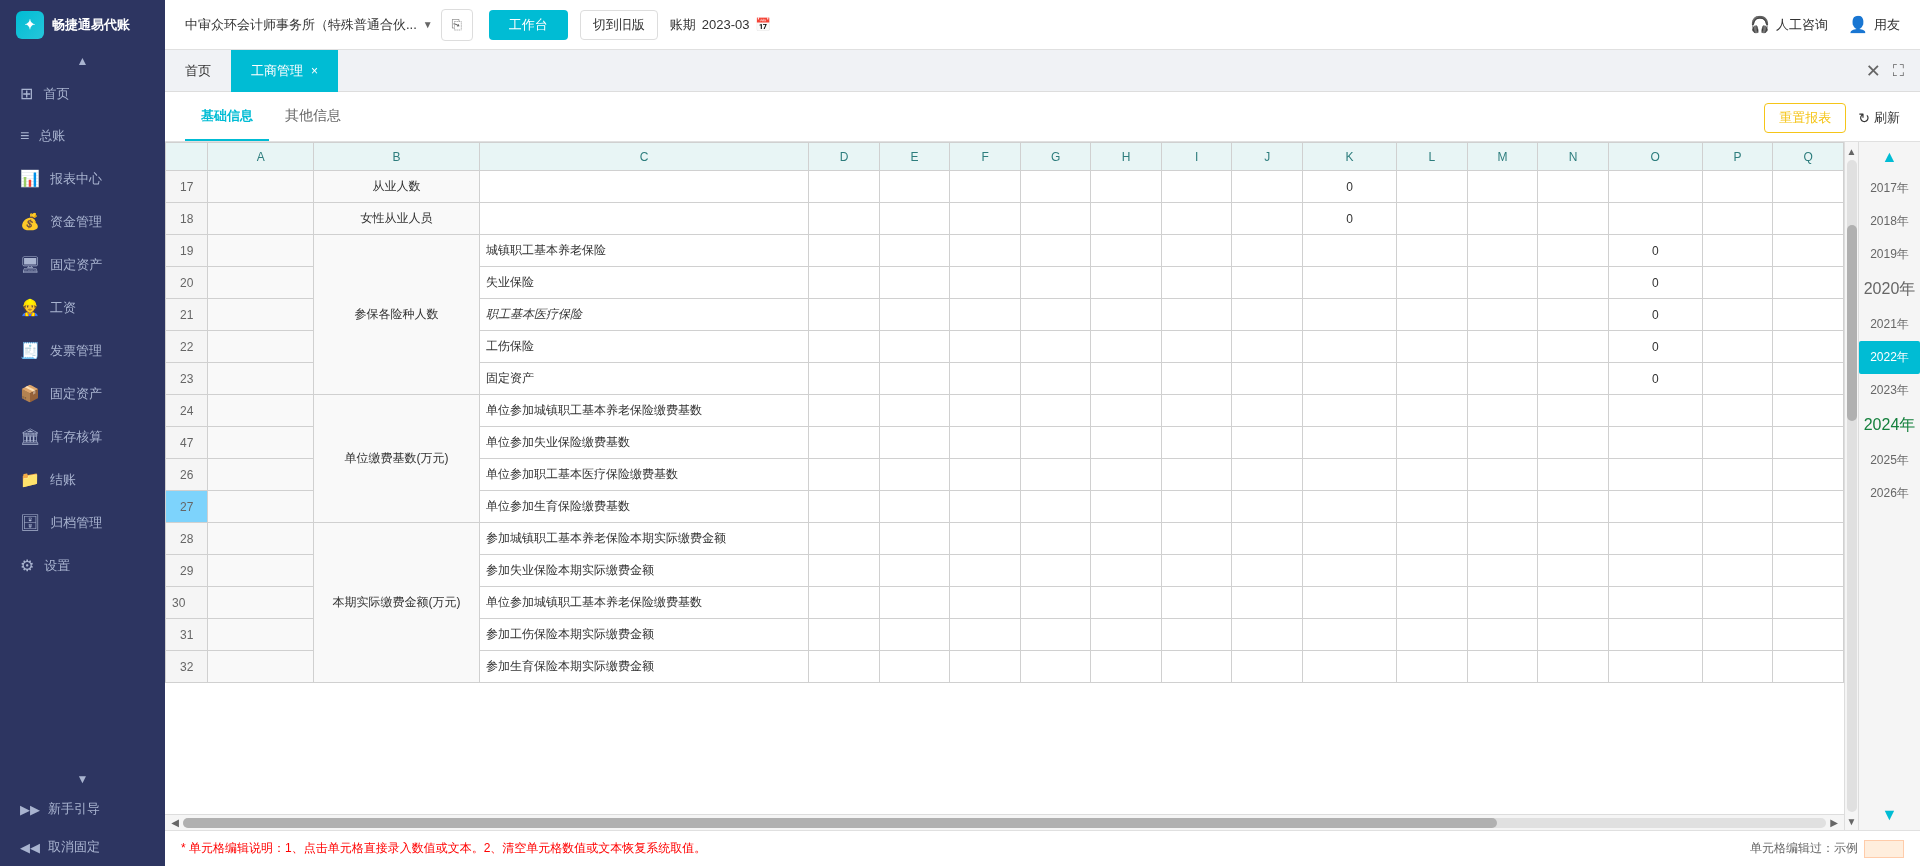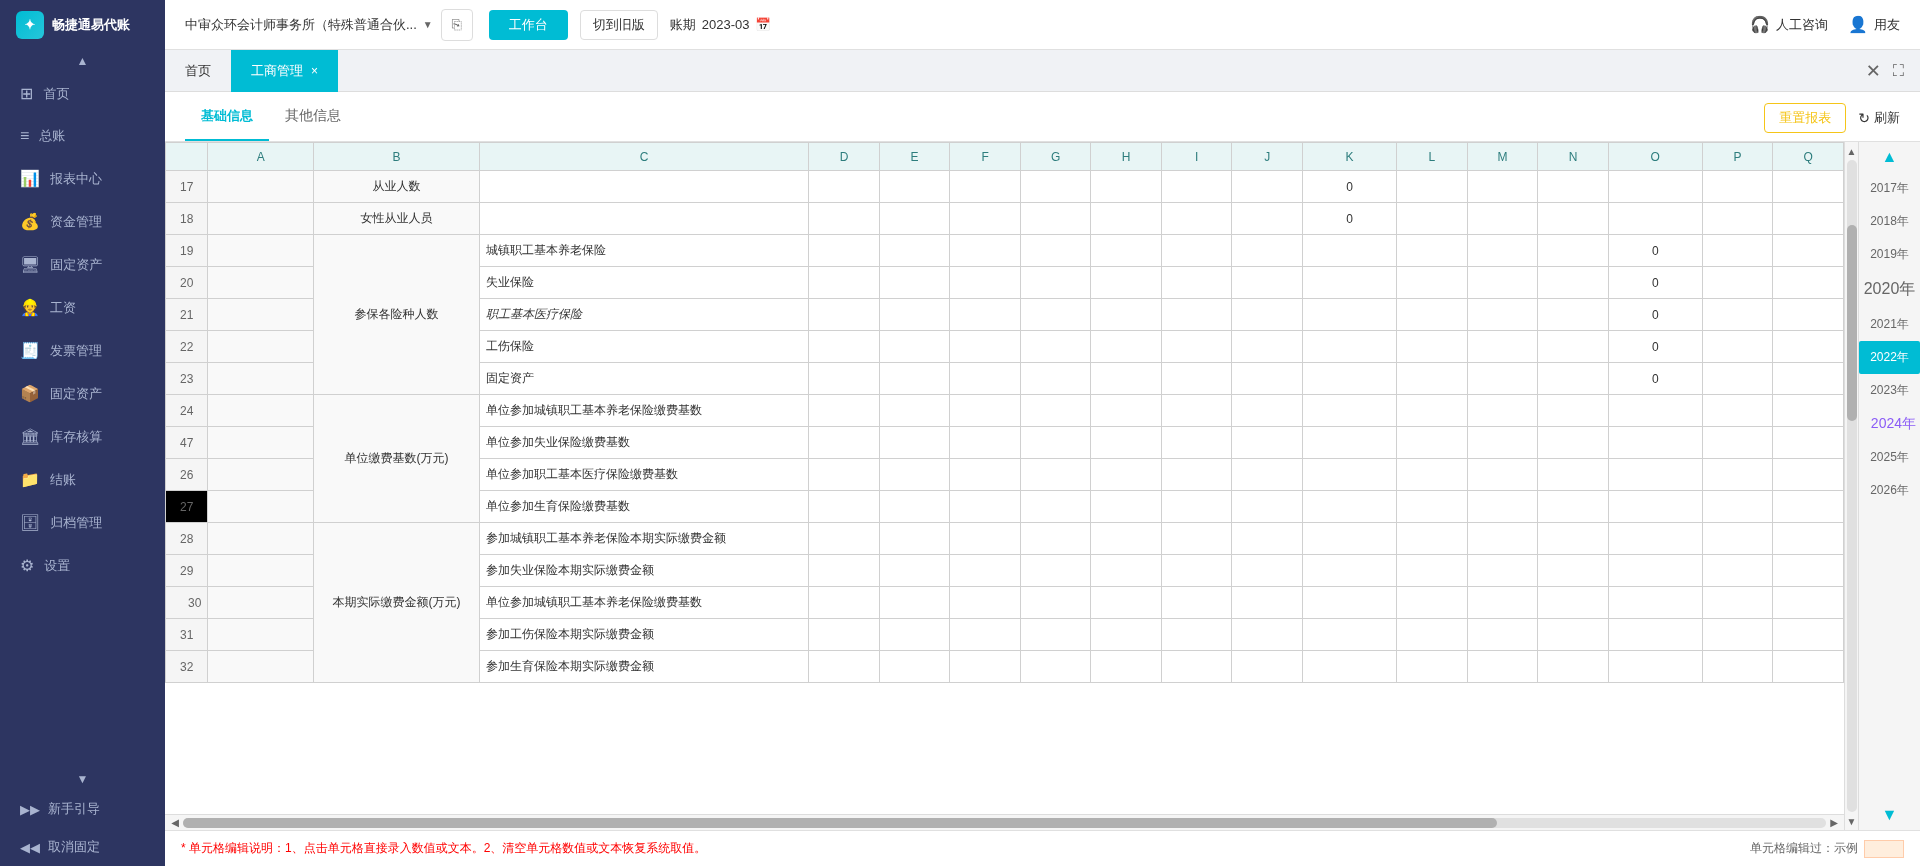--- a/index.html
+++ b/index.html
@@ -382,21 +382,21 @@
                     <td style="border: 1px solid rgb(208, 208, 208); font-size: 12px; padding: 5px 6px; white-space: nowrap; overflow: hidden; text-overflow: ellipsis; height: 32px; background: white;"></td>
                     <td style="border: 1px solid rgb(208, 208, 208); font-size: 12px; padding: 5px 6px; white-space: nowrap; overflow: hidden; text-overflow: ellipsis; height: 32px; background: white; text-align: center; color: rgb(51, 51, 51);"></td>
                     <td style="border: 1px solid rgb(208, 208, 208); font-size: 12px; padding: 5px 6px; white-space: nowrap; overflow: hidden; text-overflow: ellipsis; height: 32px; background: white;"></td>
                     <td style="border: 1px solid rgb(208, 208, 208); font-size: 12px; padding: 5px 6px; white-space: nowrap; overflow: hidden; text-overflow: ellipsis; height: 32px; background: white;"></td>
                     <td style="border: 1px solid rgb(208, 208, 208); font-size: 12px; padding: 5px 6px; white-space: nowrap; overflow: hidden; text-overflow: ellipsis; height: 32px; background: white;"></td>
                     <td style="border: 1px solid rgb(208, 208, 208); font-size: 12px; padding: 5px 6px; white-space: nowrap; overflow: hidden; text-overflow: ellipsis; height: 32px; background: white; text-align: center; color: rgb(51, 51, 51);"></td>
                     <td style="border: 1px solid rgb(208, 208, 208); font-size: 12px; padding: 5px 6px; white-space: nowrap; overflow: hidden; text-overflow: ellipsis; height: 32px; background: white;"></td>
                     <td style="border: 1px solid rgb(208, 208, 208); font-size: 12px; padding: 5px 6px; white-space: nowrap; overflow: hidden; text-overflow: ellipsis; height: 32px; background: white;"></td>
                   </tr>
                   <tr>
-                    <td style="border: 1px solid rgb(208, 208, 208); font-size: 12px; padding: 5px 6px; white-space: nowrap; overflow: hidden; text-overflow: ellipsis; height: 32px; background: #000000; text-align: center; color: rgb(102, 102, 102);">27</td>
+                    <td style="border: 1px solid rgb(208, 208, 208); font-size: 12px; padding: 5px 6px; white-space: nowrap; overflow: hidden; text-overflow: ellipsis; height: 32px; background: #7dd3fc; text-align: center; color: rgb(102, 102, 102);">27</td>
                     <td style="border: 1px solid rgb(208, 208, 208); font-size: 12px; padding: 5px 6px; white-space: nowrap; overflow: hidden; text-overflow: ellipsis; height: 32px; background: rgb(249, 249, 249);"></td>
                     <td style="border: 1px solid rgb(208, 208, 208); font-size: 12px; padding: 5px 6px; white-space: nowrap; overflow: hidden; text-overflow: ellipsis; height: 32px; background: white; color: rgb(51, 51, 51);">单位参加生育保险缴费基数</td>
                     <td style="border: 1px solid rgb(208, 208, 208); font-size: 12px; padding: 5px 6px; white-space: nowrap; overflow: hidden; text-overflow: ellipsis; height: 32px; background: white;"></td>
                     <td style="border: 1px solid rgb(208, 208, 208); font-size: 12px; padding: 5px 6px; white-space: nowrap; overflow: hidden; text-overflow: ellipsis; height: 32px; background: white;"></td>
                     <td style="border: 1px solid rgb(208, 208, 208); font-size: 12px; padding: 5px 6px; white-space: nowrap; overflow: hidden; text-overflow: ellipsis; height: 32px; background: white;"></td>
                     <td style="border: 1px solid rgb(208, 208, 208); font-size: 12px; padding: 5px 6px; white-space: nowrap; overflow: hidden; text-overflow: ellipsis; height: 32px; background: white;"></td>
                     <td style="border: 1px solid rgb(208, 208, 208); font-size: 12px; padding: 5px 6px; white-space: nowrap; overflow: hidden; text-overflow: ellipsis; height: 32px; background: white;"></td>
                     <td style="border: 1px solid rgb(208, 208, 208); font-size: 12px; padding: 5px 6px; white-space: nowrap; overflow: hidden; text-overflow: ellipsis; height: 32px; background: white;"></td>
                     <td style="border: 1px solid rgb(208, 208, 208); font-size: 12px; padding: 5px 6px; white-space: nowrap; overflow: hidden; text-overflow: ellipsis; height: 32px; background: white;"></td>
                     <td style="border: 1px solid rgb(208, 208, 208); font-size: 12px; padding: 5px 6px; white-space: nowrap; overflow: hidden; text-overflow: ellipsis; height: 32px; background: white; text-align: center; color: rgb(51, 51, 51);"></td>
@@ -440,21 +440,21 @@
                     <td style="border: 1px solid rgb(208, 208, 208); font-size: 12px; padding: 5px 6px; white-space: nowrap; overflow: hidden; text-overflow: ellipsis; height: 32px; background: white;"></td>
                     <td style="border: 1px solid rgb(208, 208, 208); font-size: 12px; padding: 5px 6px; white-space: nowrap; overflow: hidden; text-overflow: ellipsis; height: 32px; background: white; text-align: center; color: rgb(51, 51, 51);"></td>
                     <td style="border: 1px solid rgb(208, 208, 208); font-size: 12px; padding: 5px 6px; white-space: nowrap; overflow: hidden; text-overflow: ellipsis; height: 32px; background: white;"></td>
                     <td style="border: 1px solid rgb(208, 208, 208); font-size: 12px; padding: 5px 6px; white-space: nowrap; overflow: hidden; text-overflow: ellipsis; height: 32px; background: white;"></td>
                     <td style="border: 1px solid rgb(208, 208, 208); font-size: 12px; padding: 5px 6px; white-space: nowrap; overflow: hidden; text-overflow: ellipsis; height: 32px; background: white;"></td>
                     <td style="border: 1px solid rgb(208, 208, 208); font-size: 12px; padding: 5px 6px; white-space: nowrap; overflow: hidden; text-overflow: ellipsis; height: 32px; background: white; text-align: center; color: rgb(51, 51, 51);"></td>
                     <td style="border: 1px solid rgb(208, 208, 208); font-size: 12px; padding: 5px 6px; white-space: nowrap; overflow: hidden; text-overflow: ellipsis; height: 32px; background: white;"></td>
                     <td style="border: 1px solid rgb(208, 208, 208); font-size: 12px; padding: 5px 6px; white-space: nowrap; overflow: hidden; text-overflow: ellipsis; height: 32px; background: white;"></td>
                   </tr>
                   <tr>
-                    <td style="border: 1px solid rgb(208, 208, 208); font-size: 12px; padding: 5px 6px; white-space: nowrap; overflow: hidden; text-overflow: ellipsis; height: 32px; background: rgb(245, 245, 245); text-align: right; color: rgb(102, 102, 102);">30</td>
+                    <td style="border: 1px solid rgb(208, 208, 208); font-size: 12px; padding: 5px 6px; white-space: nowrap; overflow: hidden; text-overflow: ellipsis; height: 32px; background: rgb(245, 245, 245); text-align: left; color: rgb(102, 102, 102);">30</td>
                     <td style="border: 1px solid rgb(208, 208, 208); font-size: 12px; padding: 5px 6px; white-space: nowrap; overflow: hidden; text-overflow: ellipsis; height: 32px; background: rgb(249, 249, 249);"></td>
                     <td style="border: 1px solid rgb(208, 208, 208); font-size: 12px; padding: 5px 6px; white-space: nowrap; overflow: hidden; text-overflow: ellipsis; height: 32px; background: white; color: rgb(51, 51, 51);">单位参加城镇职工基本养老保险缴费基数</td>
                     <td style="border: 1px solid rgb(208, 208, 208); font-size: 12px; padding: 5px 6px; white-space: nowrap; overflow: hidden; text-overflow: ellipsis; height: 32px; background: white;"></td>
                     <td style="border: 1px solid rgb(208, 208, 208); font-size: 12px; padding: 5px 6px; white-space: nowrap; overflow: hidden; text-overflow: ellipsis; height: 32px; background: white;"></td>
                     <td style="border: 1px solid rgb(208, 208, 208); font-size: 12px; padding: 5px 6px; white-space: nowrap; overflow: hidden; text-overflow: ellipsis; height: 32px; background: white;"></td>
                     <td style="border: 1px solid rgb(208, 208, 208); font-size: 12px; padding: 5px 6px; white-space: nowrap; overflow: hidden; text-overflow: ellipsis; height: 32px; background: white;"></td>
                     <td style="border: 1px solid rgb(208, 208, 208); font-size: 12px; padding: 5px 6px; white-space: nowrap; overflow: hidden; text-overflow: ellipsis; height: 32px; background: white;"></td>
                     <td style="border: 1px solid rgb(208, 208, 208); font-size: 12px; padding: 5px 6px; white-space: nowrap; overflow: hidden; text-overflow: ellipsis; height: 32px; background: white;"></td>
                     <td style="border: 1px solid rgb(208, 208, 208); font-size: 12px; padding: 5px 6px; white-space: nowrap; overflow: hidden; text-overflow: ellipsis; height: 32px; background: white;"></td>
                     <td style="border: 1px solid rgb(208, 208, 208); font-size: 12px; padding: 5px 6px; white-space: nowrap; overflow: hidden; text-overflow: ellipsis; height: 32px; background: white; text-align: center; color: rgb(51, 51, 51);"></td>
@@ -529,21 +529,21 @@
             <span style="color:#00bcd4;font-size:16px;">▲</span>
           </div>
           <div id="year-list" style="width:100%;display:flex;flex-direction:column;align-items:center;flex:1;overflow:hidden;">
           <div style="width: 100%; text-align: center; padding: 8px 4px; font-size: 12px; cursor: pointer; color: rgb(102, 102, 102);">2017年</div>
               <div style="width: 100%; text-align: center; padding: 8px 4px; font-size: 12px; cursor: pointer; color: rgb(102, 102, 102);">2018年</div>
               <div style="width: 100%; text-align: center; padding: 8px 4px; font-size: 12px; cursor: pointer; color: rgb(102, 102, 102);">2019年</div>
               <div style="width: 100%; text-align: center; padding: 8px 4px; font-size: 16px; cursor: pointer; color: rgb(102, 102, 102);">2020年</div>
               <div style="width: 100%; text-align: center; padding: 8px 4px; font-size: 12px; cursor: pointer; color: rgb(102, 102, 102);">2021年</div>
               <div style="width: 100%; text-align: center; padding: 8px 4px; font-size: 12px; cursor: pointer; background: rgb(0, 188, 212); color: white; border-radius: 2px;">2022年</div>
               <div style="width: 100%; text-align: center; padding: 8px 4px; font-size: 12px; cursor: pointer; color: rgb(102, 102, 102);">2023年</div>
-              <div style="width: 100%; text-align: right; padding: 8px 4px; font-size: 14px; cursor: pointer; color: #8b5cf6;">2024年</div>
+              <div style="width: 100%; text-align: center; padding: 8px 4px; font-size: 16px; cursor: pointer; color: #15803d;">2024年</div>
               <div style="width: 100%; text-align: center; padding: 8px 4px; font-size: 12px; cursor: pointer; color: rgb(102, 102, 102);">2025年</div>
               <div style="width: 100%; text-align: center; padding: 8px 4px; font-size: 12px; cursor: pointer; color: rgb(102, 102, 102);">2026年</div>
             </div>
           <div style="width:100%;display:flex;justify-content:center;padding:6px 0;cursor:pointer;">
             <span style="color:#00bcd4;font-size:16px;">▼</span>
           </div>
         </div>
       </div>
 
       <div style="height:36px;background:white;border-top:1px solid #e0e0e0;display:flex;align-items:center;padding:0 16px;font-size:12px;">

